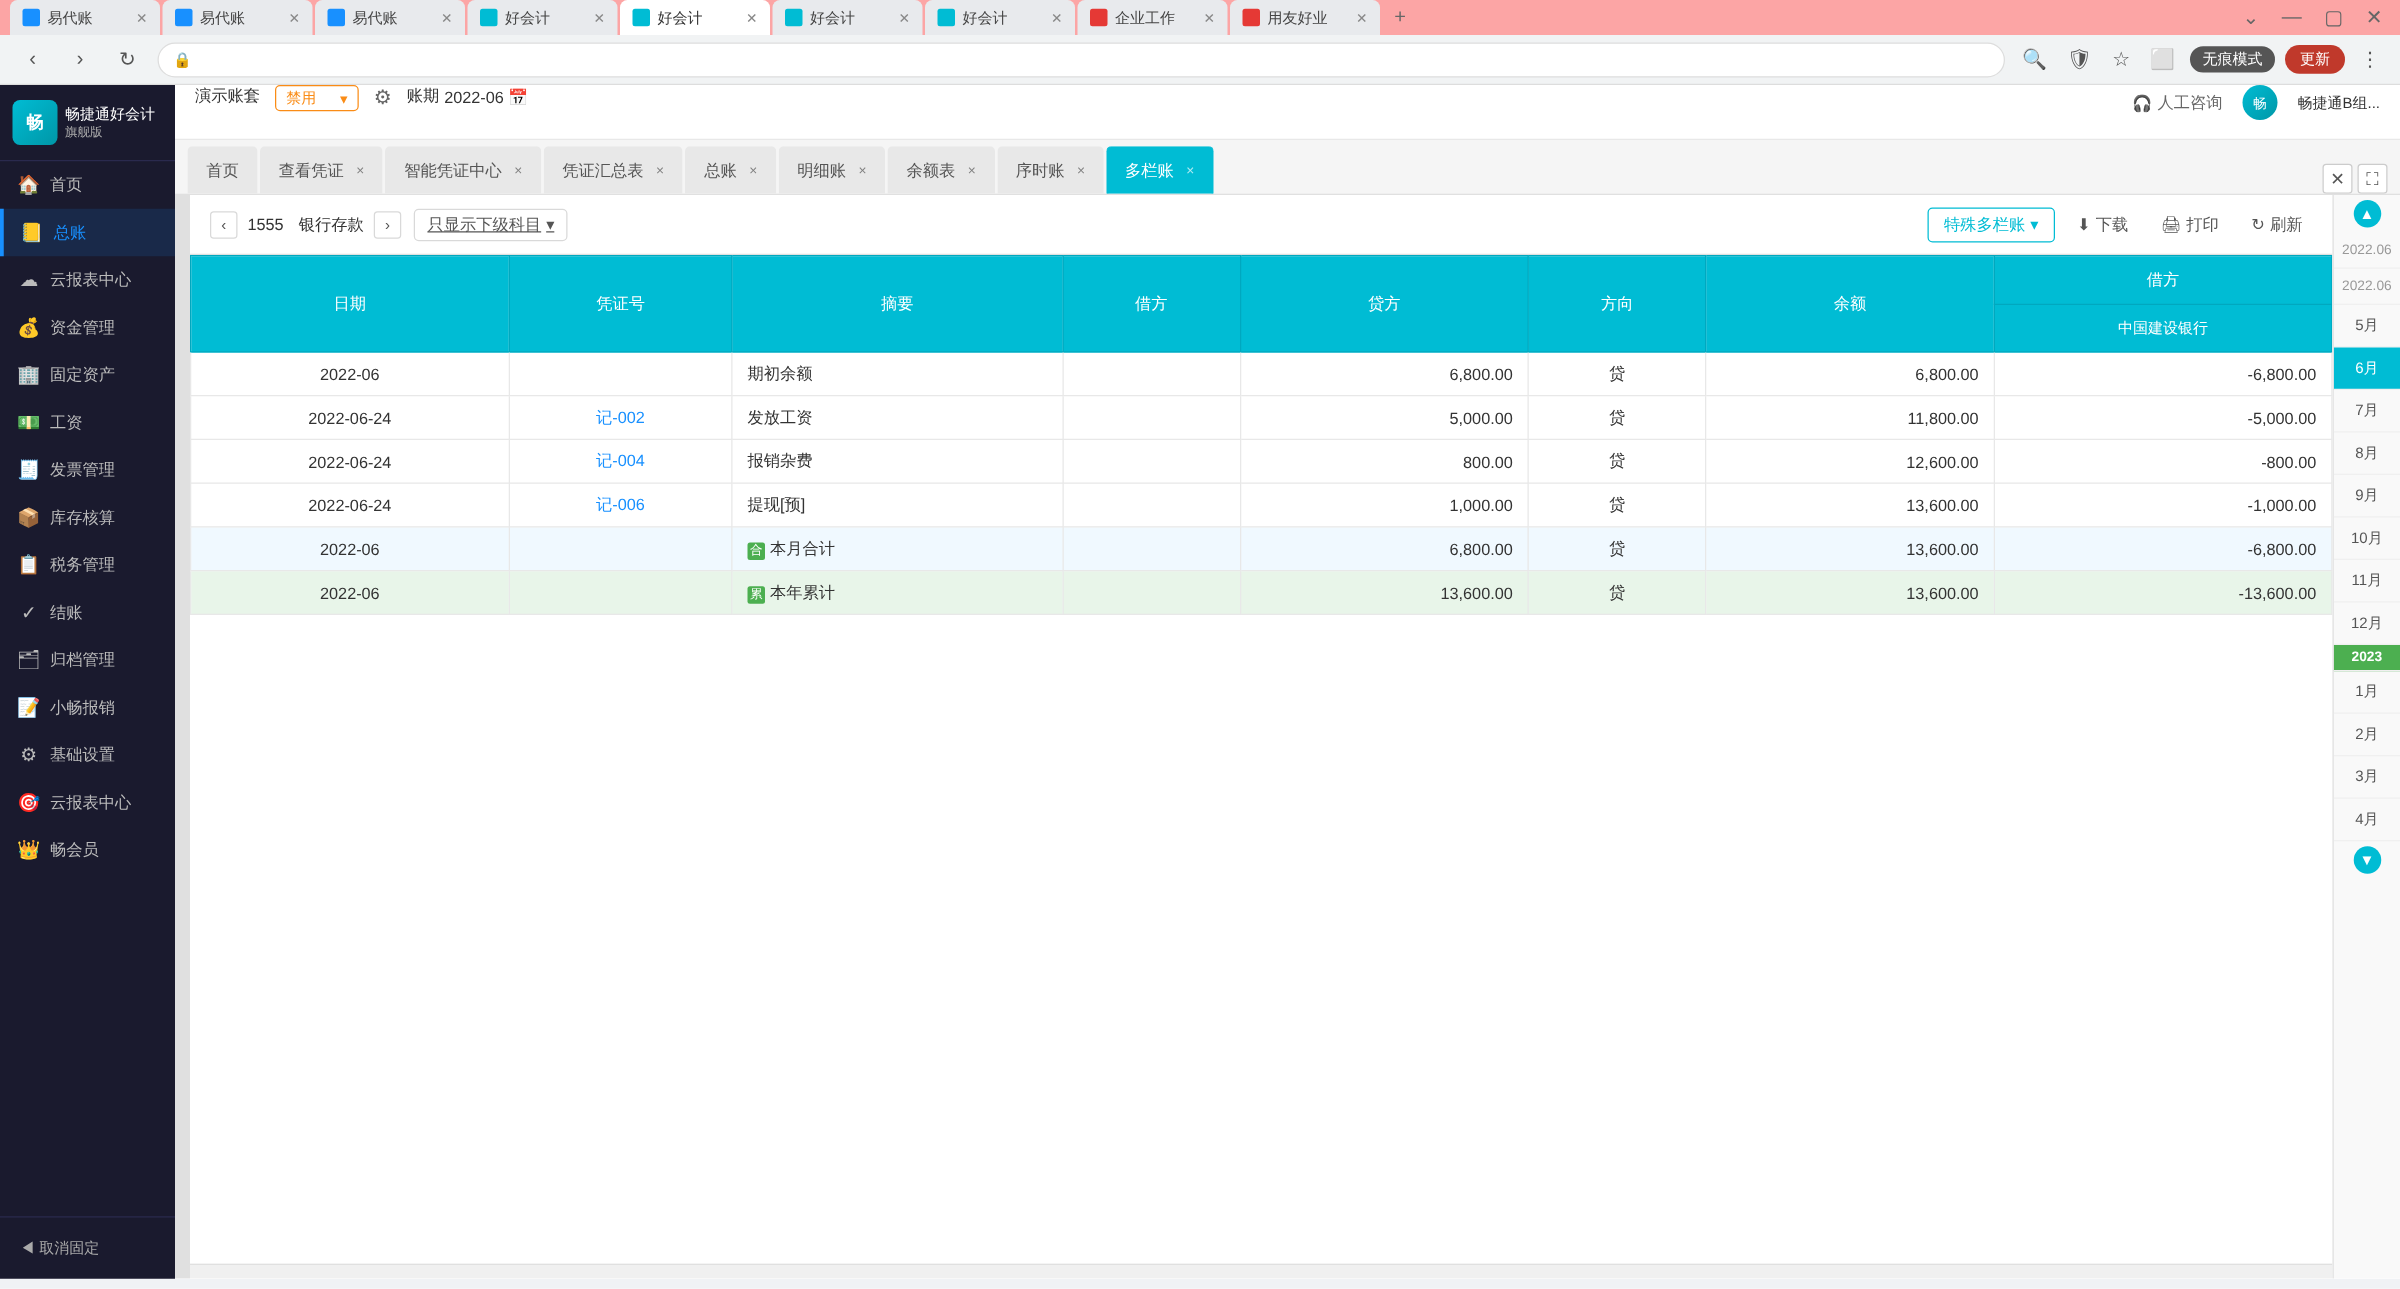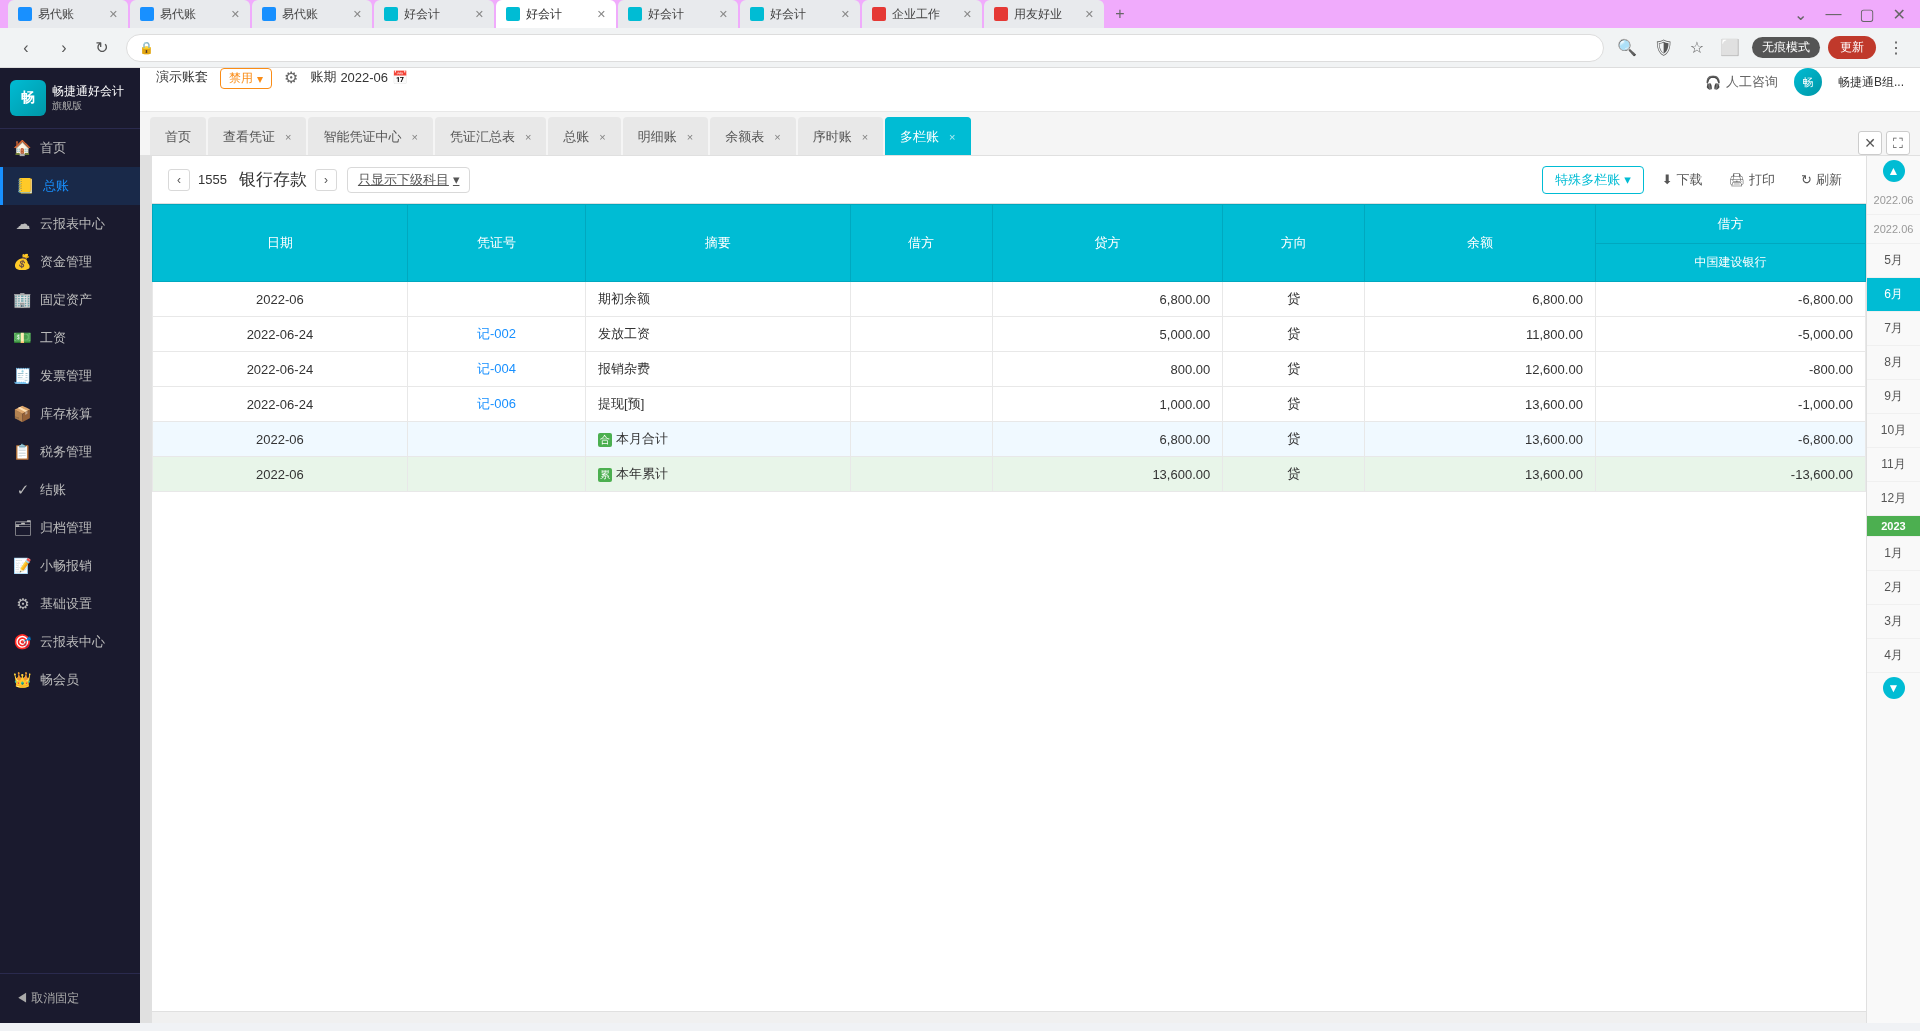--- a/index.html
+++ b/index.html
@@ -1,19 +1,19 @@
 <!DOCTYPE html>
 <html><head>
   <meta charset="utf-8">
   <style>
     * { box-sizing: border-box; margin: 0; padding: 0; }
     body { font-family: 'Microsoft YaHei', Arial, sans-serif; font-size: 13px; background: #f0f2f5; overflow: hidden; width: 1920px; height: 1031px; }
 
     
-    .browser-chrome { background: #f0abfc; height: 28px; display: flex; align-items: center; padding: 0 8px; gap: 2px; justify-content: flex-end; }
+    .browser-chrome { background: #fca5a5; height: 28px; display: flex; align-items: center; padding: 0 8px; gap: 2px; justify-content: flex-end; }
     .tab { display: flex; align-items: center; height: 28px; padding: 0 10px; border-radius: 6px 6px 0 0; font-size: 12px; gap: 6px; cursor: pointer; background: #e8eaed; color: #444; min-width: 120px; }
     .tab.active { background: #fff; color: #333; }
     .tab-close { margin-left: auto; color: #888; font-size: 11px; cursor: pointer; }
     .tab-add { width: 28px; height: 28px; display: flex; align-items: center; justify-content: center; font-size: 16px; color: #666; cursor: pointer; }
     .tab-controls { margin-left: auto; display: flex; gap: 6px; align-items: center; color: #666; font-size: 16px; }
     .tab-controls span { cursor: pointer; padding: 2px 6px; }
 
     
     .address-bar { background: #f1f3f4; height: 40px; display: flex; align-items: center; padding: 0 12px; gap: 10px; border-bottom: 1px solid #ddd; }
     .nav-btn { width: 28px; height: 28px; display: flex; align-items: center; justify-content: center; border-radius: 50%; cursor: pointer; color: #555; font-size: 16px; }
@@ -40,21 +40,21 @@
     .nav-item .nav-icon { width: 18px; height: 18px; display: flex; align-items: center; justify-content: center; font-size: 15px; flex-shrink: 0; }
 
     .sidebar-bottom { padding: 10px; border-top: 1px solid #2a2a4e; }
     .pin-btn { display: flex; align-items: center; gap: 6px; color: #aaa; font-size: 12px; cursor: pointer; padding: 6px; }
 
     
     .main-content { flex: 1; display: flex; flex-direction: column; overflow: hidden; background: #fff; }
 
     
     .top-toolbar { height: 44px; background: #fff; border-bottom: 1px solid #e8e8e8; display: flex; align-items: flex-start; padding: 0 16px; gap: 12px; }
-    .demo-badge { background: #fff; border: 1px solid #fa8c16; color: #fa8c16; border-radius: 4px; padding: 1px 8px; font-size: 12px; cursor: pointer; display: flex; align-items: center; gap: 4px; }
+    .demo-badge { background: #fff; border: 1px solid #fa8c16; color: #fa8c16; border-radius: 4px; padding: 1px 8px; font-size: 12px; cursor: pointer; display: flex; align-items: center; gap: 19px; }
     .period-selector { display: flex; align-items: center; gap: 4px; font-size: 13px; color: #333; cursor: pointer; }
     .toolbar-right { margin-left: auto; display: flex; align-items: center; gap: 16px; }
     .consult-btn { display: flex; align-items: center; gap: 4px; color: #666; font-size: 13px; cursor: pointer; }
     .user-avatar { width: 28px; height: 28px; border-radius: 50%; background: linear-gradient(135deg, #00bcd4, #0097a7); display: flex; align-items: center; justify-content: center; color: #fff; font-size: 11px; cursor: pointer; }
     .user-name { font-size: 12px; color: #333; cursor: pointer; }
 
     
     .nav-tabs { height: 44px; background: #f5f5f5; border-bottom: 1px solid #e0e0e0; display: flex; align-items: flex-end; padding: 0 10px; overflow-x: auto; }
     .page-tab { height: 38px; padding: 0 14px; display: flex; align-items: center; gap: 6px; font-size: 13px; color: #555; cursor: pointer; border: 1px solid transparent; border-bottom: none; border-radius: 4px 4px 0 0; white-space: nowrap; background: #e8e8e8; margin-right: 2px; }
     .page-tab.active { background: #00bcd4; color: #fff; border-color: #00bcd4; }
@@ -329,21 +329,21 @@
     <div class="ledger-area">
 
       <div class="scroll-indicator"></div>
 
       <div class="ledger-main">
 
         <div class="ledger-toolbar">
           <div class="account-nav">
             <div class="account-prev">‹</div>
             <span style="font-size:13px;color:#333;font-weight:500;">1555</span>
-            <span style="font-size:17px;color:#333;font-weight:500;margin-left:4px;">银行存款</span>
+            <span style="font-size:13px;color:#333;font-weight:500;margin-left:4px;">银行存款</span>
             <div class="account-next">›</div>
           </div>
           <div class="sub-filter">
             <span>只显示下级科目</span>
             <span>▾</span>
           </div>
           <div class="ledger-toolbar-right">
             <div class="multi-col-btn">
               <span>特殊多栏账</span>
               <span>▾</span>

